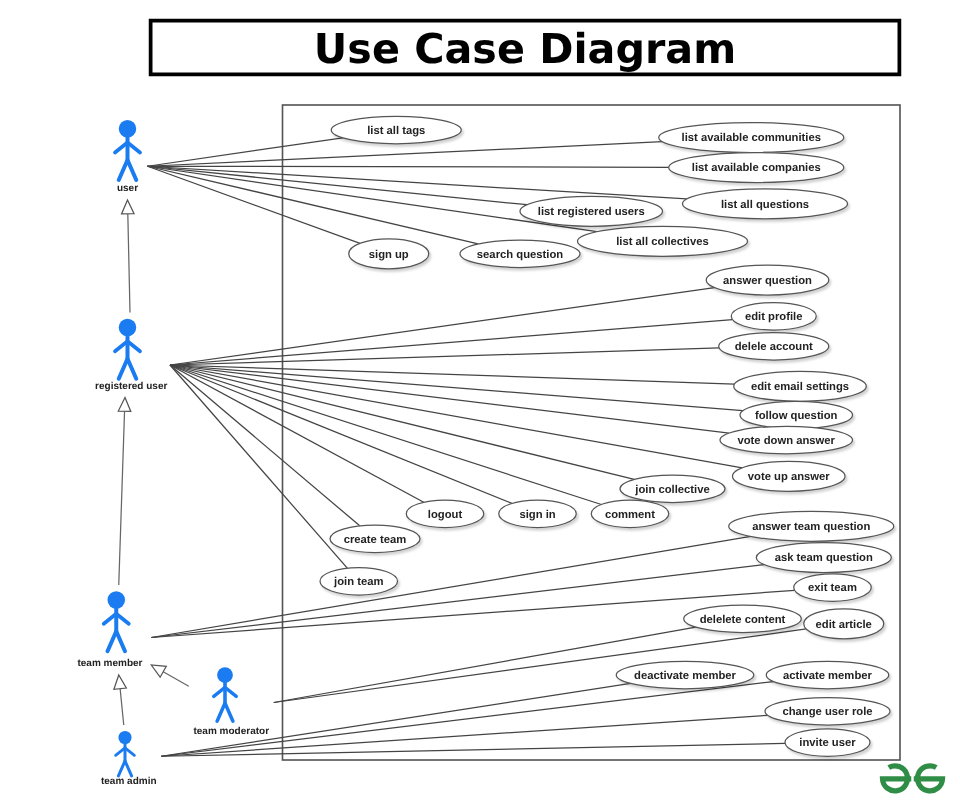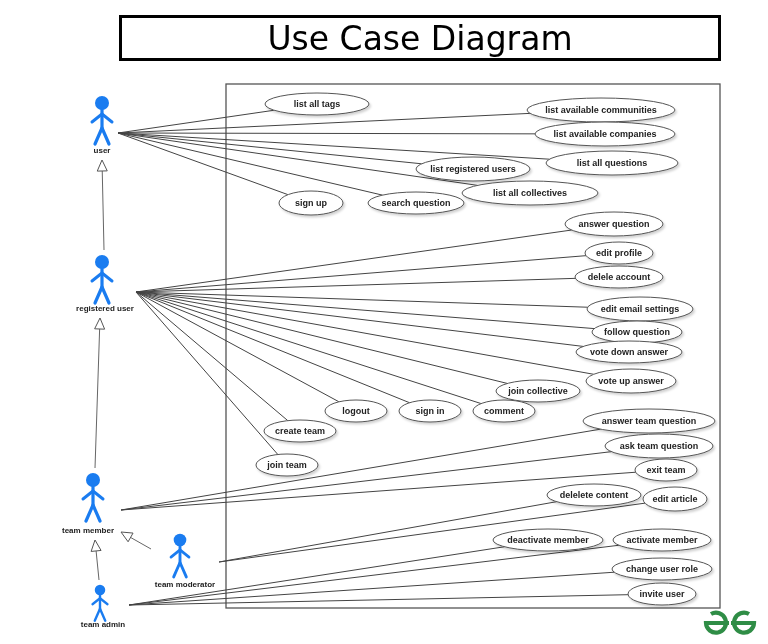--- a/index.html
+++ b/index.html
@@ -1,21 +1,21 @@
 <!DOCTYPE html>
 <html><head>
   <meta charset="utf-8">
   <style>
     html, body { margin: 0; padding: 0; background: #ffffff; }
     body { width: 768px; height: 644px; position: relative; overflow: hidden; font-family: "Liberation Sans", sans-serif; }
     .title-box {
       position: absolute; left: 119px; top: 15px; width: 602px; height: 46px;
       border: 3px solid #000; box-sizing: border-box;
       display: flex; align-items: center; justify-content: center;
-      font-family: "DejaVu Sans", sans-serif; font-weight: normal; font-size: 33px; color: #000;
+      font-family: "DejaVu Sans", sans-serif; font-weight: bold; font-size: 33px; color: #000;
     }
     svg#diagram { position: absolute; left: 0; top: 0; }
     .uc-text { font-family: "Liberation Sans", sans-serif; font-weight: bold; font-size: 9px; fill: #222; }
     .actor-label { font-family: "Liberation Sans", sans-serif; font-weight: bold; font-size: 8px; fill: #222; }
     .logo { position: absolute; left: 702px; top: 608px; width: 56px; height: 30px; }
   </style>
 </head>
 <body>
 
 <div class="title-box">Use Case Diagram</div>

